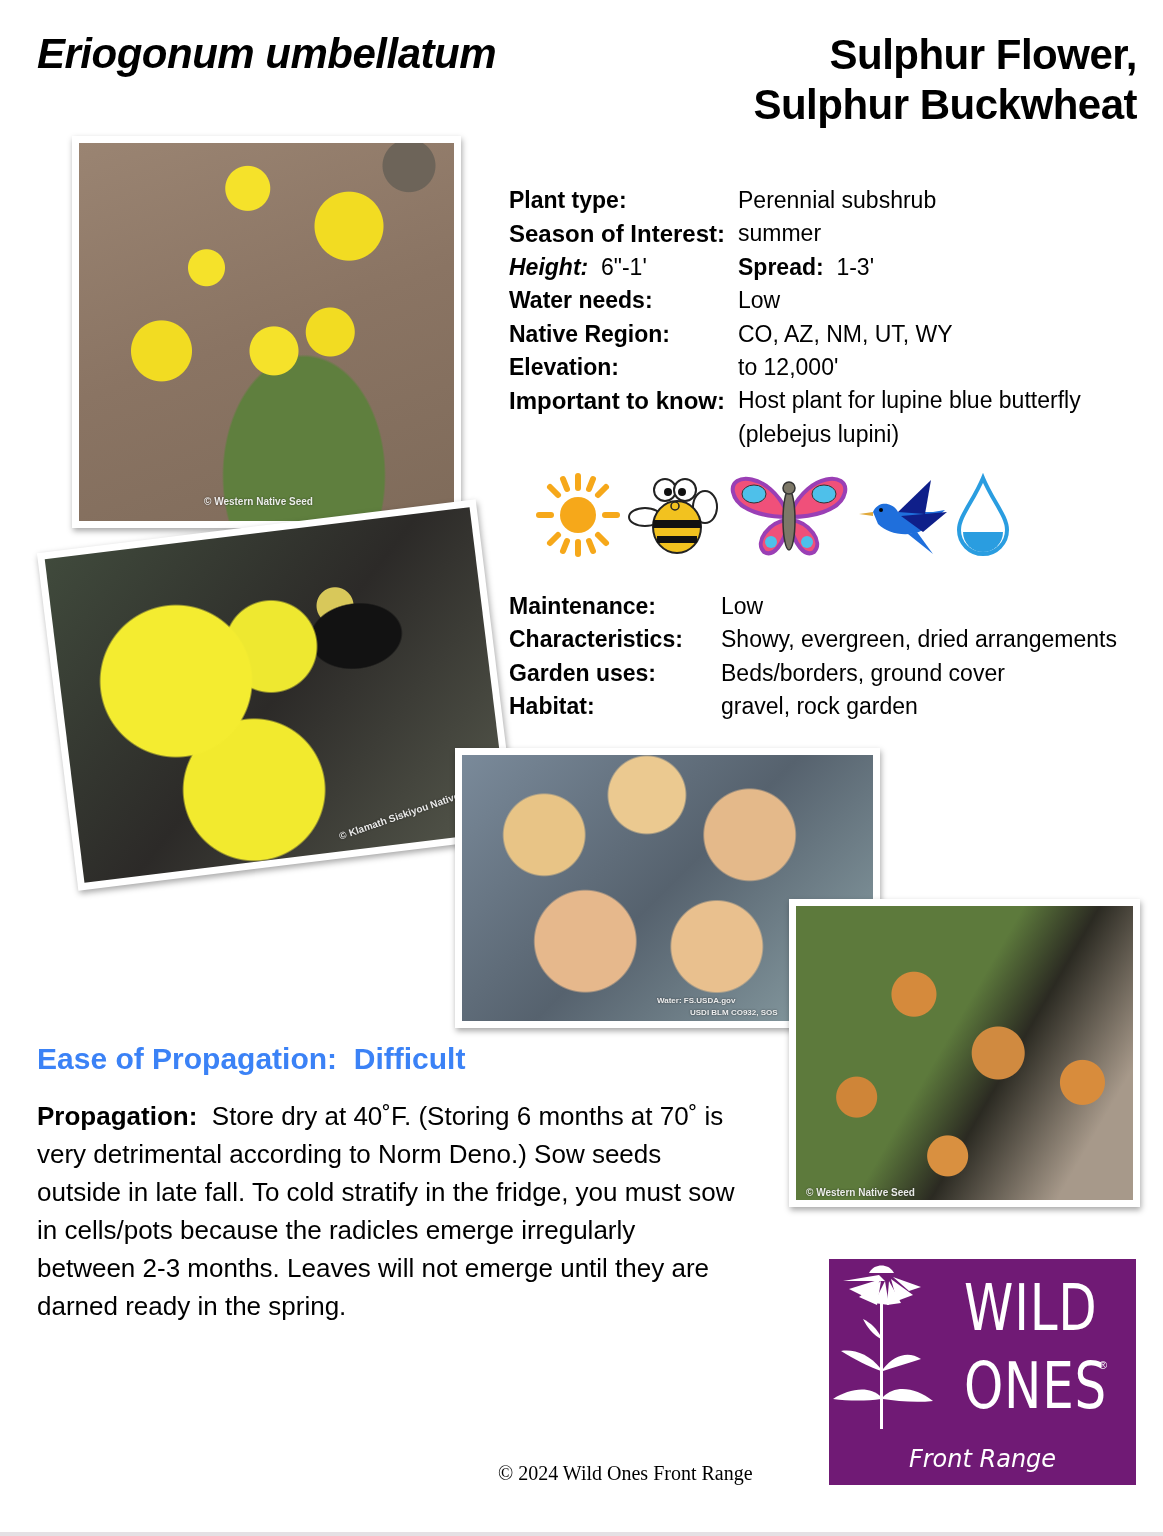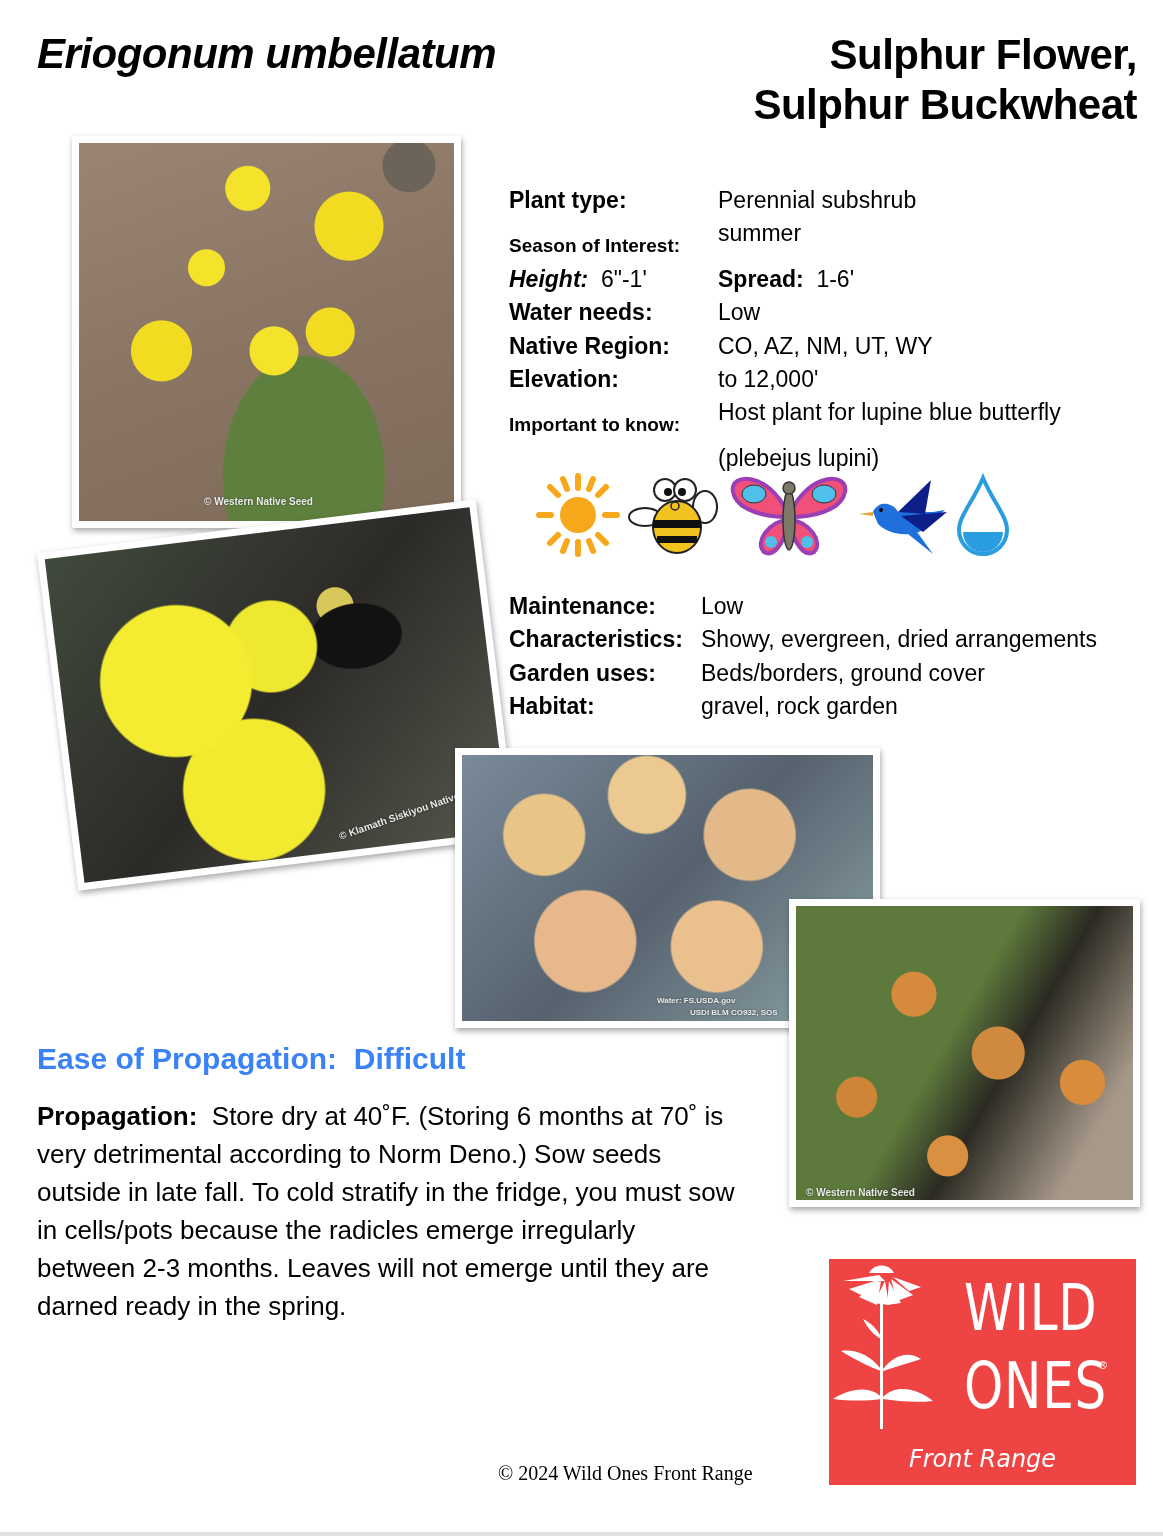--- a/index.html
+++ b/index.html
@@ -47,38 +47,38 @@
   .p4 { left: 789px; top: 899px; width: 351px; height: 308px; }
   .p4 .img { background:
       radial-gradient(circle at 35% 30%, #d58a3c 0 22px, transparent 23px),
       radial-gradient(circle at 60% 50%, #d08a40 0 26px, transparent 27px),
       radial-gradient(circle at 85% 60%, #d88c3c 0 22px, transparent 23px),
       radial-gradient(circle at 18% 65%, #cf8538 0 20px, transparent 21px),
       radial-gradient(circle at 45% 85%, #d99040 0 20px, transparent 21px),
       linear-gradient(120deg, #5d7a3c 0 45%, #2b2a22 60%, #a7998a 85%); }
 
   .facts1 { position: absolute; left: 509px; top: 184px; font-size: 23px; line-height: 33.4px; }
-  .row { display: flex; white-space: nowrap; }
+  .row { display: flex; white-space: nowrap; gap: 20px; }
   .row .lbl { font-weight: bold; width: 209px; }
-  .row .lbl.small { font-size: 19px; margin-top: 12px; }
+  .row .lbl.small { font-size: 24px; }
   .row .val { }
   .row .half { width: 209px; }
   .row .half b { font-weight: bold; font-style: italic; }
 
   .icons { position: absolute; left: 535px; top: 472px; display: flex; align-items: center; gap: 4px; }
   .icons svg { display: block; }
 
   .facts2 { position: absolute; left: 509px; top: 590px; font-size: 23px; line-height: 33.4px; }
   .facts2 .row .lbl { width: 192px; }
 
   .ease { position: absolute; left: 37px; top: 1042px; font-size: 30px; font-weight: bold; color: #3b82f6; }
   .prop { position: absolute; left: 37px; top: 1097px; width: 700px; font-size: 26px; line-height: 38px; }
   .prop b { font-weight: bold; margin-top: 39px; }
 
-  .logo { position: absolute; left: 829px; top: 1259px; width: 307px; height: 226px; background: #ef4444; }
+  .logo { position: absolute; left: 829px; top: 1259px; width: 307px; height: 226px; background: #701a75; }
   .logo .word { position: absolute; color: #fff; font-family: "DejaVu Sans", sans-serif; font-weight: normal; letter-spacing: 1px; }
   .logo .wild { left: 135px; top: 12px; font-size: 64px; transform: scaleX(0.78); transform-origin: left; }
   .logo .ones { left: 135px; top: 90px; font-size: 64px; transform: scaleX(0.78); transform-origin: left; }
   .logo .reg { position: absolute; left: 270px; top: 100px; color: #fff; font-size: 11px; }
   .logo .range { position: absolute; left: 0; width: 100%; top: 186px; text-align: center; color: #fff; font-size: 24px; font-style: italic; font-family: "DejaVu Sans", sans-serif; }
 
   .footer { position: absolute; left: 498px; top: 1462px; font-family: "Liberation Serif", serif; font-size: 20px; }
   .bottom-bar { position: absolute; left: 0; right: 0; top: 1532px; height: 4px; background: #e4e0e4; }
 </style>
 </head>
@@ -119,21 +119,21 @@
   <div class="row">
     <span class="lbl">Plant type:</span>
     <span class="val">Perennial subshrub</span>
   </div>
   <div class="row">
     <span class="lbl small">Season of Interest:</span>
     <span class="val">summer</span>
   </div>
   <div class="row">
     <span class="half"><b>Height:</b>&nbsp; <span>6"-1'</span></span>
-    <span><b>Spread:</b>&nbsp; <span>1-6'</span></span>
+    <span><b>Spread:</b>&nbsp; <span>1-3'</span></span>
   </div>
   <div class="row">
     <span class="lbl">Water needs:</span>
     <span class="val">Low</span>
   </div>
   <div class="row">
     <span class="lbl">Native Region:</span>
     <span class="val">CO, AZ, NM, UT, WY</span>
   </div>
   <div class="row">

